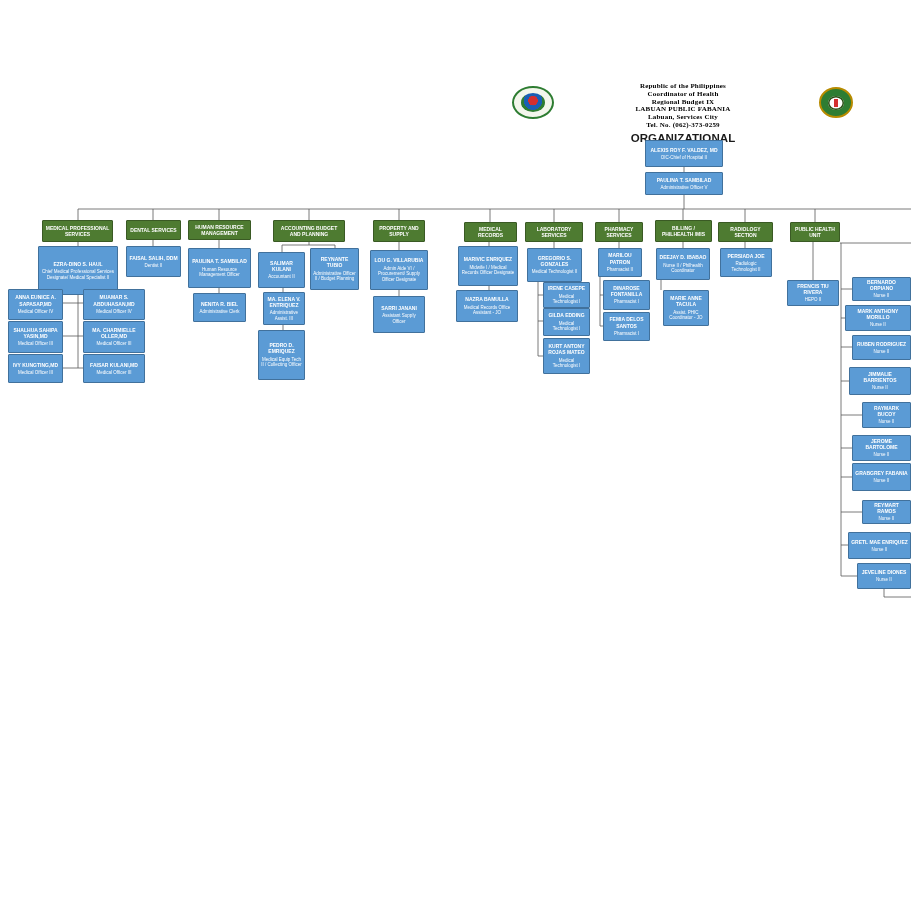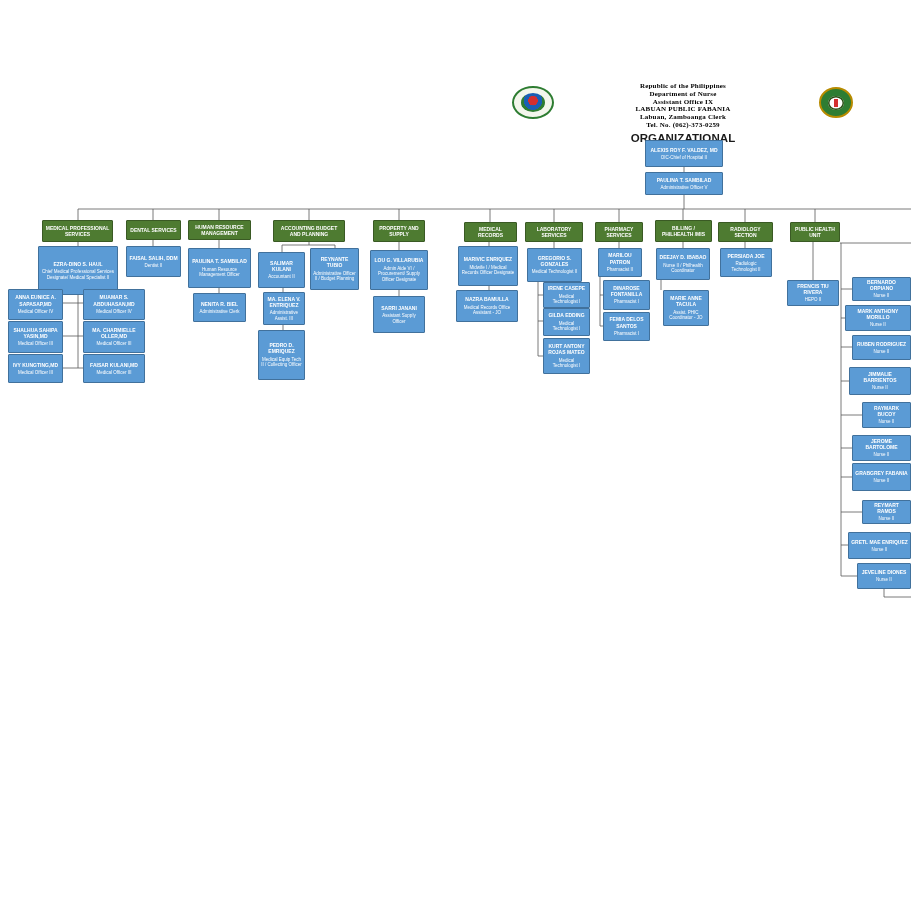--- a/index.html
+++ b/index.html
@@ -37,24 +37,24 @@
 
   <div class="logo" id="doh-logo">
     <div class="inner"></div>
   </div>
   <div class="logo" id="hosp-logo">
     <div class="inner"></div>
   </div>
 
   <div id="header-block">
     <div class="hline">Republic of the Philippines</div>
-    <div class="hline">Department of Nurse</div>
-    <div class="hline">Assistant  Office IX</div>
+    <div class="hline">Coordinator of Health</div>
+    <div class="hline">Regional  Budget IX</div>
     <div class="hline">LABUAN PUBLIC FABANIA</div>
-    <div class="hline">Labuan, Zamboanga Clerk</div>
+    <div class="hline">Labuan, Services City</div>
     <div class="hline">Tel. No. (062)-373-0259</div>
     <div id="main-title">ORGANIZATIONAL STRUCTURE</div>
   </div>
 
   <svg id="connector-lines" width="911" height="911">
       <line x1="684" y1="167" x2="684" y2="172" stroke="#595959" stroke-width="0.8"></line>
       <line x1="684" y1="195" x2="684" y2="209" stroke="#595959" stroke-width="0.8"></line>
       <line x1="78" y1="209" x2="911" y2="209" stroke="#595959" stroke-width="0.8"></line>
       <line x1="78" y1="209" x2="78" y2="220" stroke="#595959" stroke-width="0.8"></line>
       <line x1="153" y1="209" x2="153" y2="220" stroke="#595959" stroke-width="0.8"></line>

